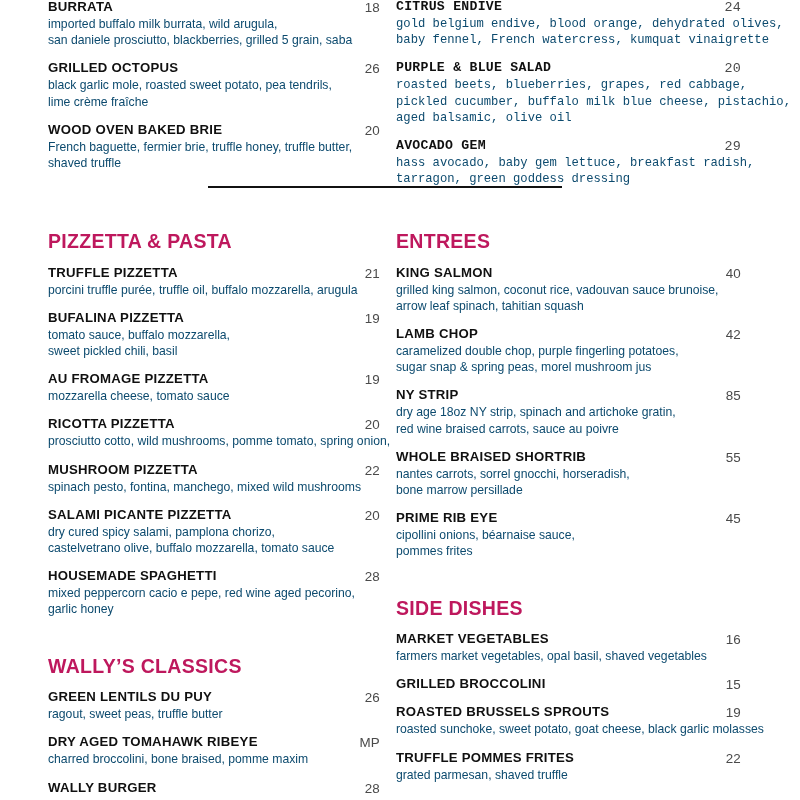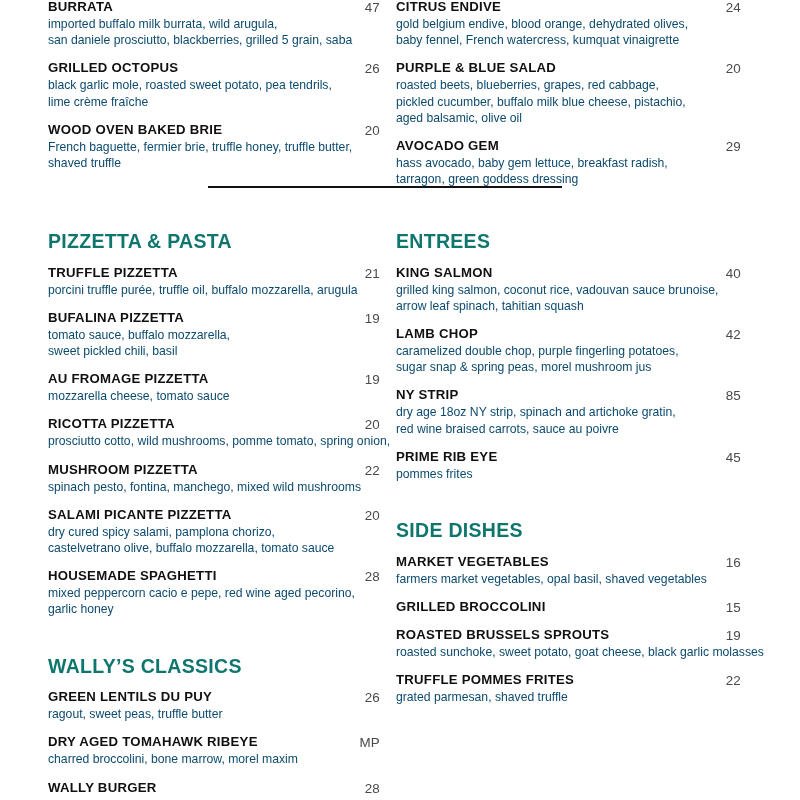--- a/index.html
+++ b/index.html
@@ -23,21 +23,21 @@
     overflow: hidden;
   }
   .col {
     width: 400px;
     box-sizing: border-box;
   }
   .col-left  { padding-left: 48px;  padding-right: 20px; }
 
   
   .section-head {
-    color: #0f766e;
+    color: #be185d;
     font-weight: bold;
     font-size: 19.5px;
     letter-spacing: 0.3px;
     line-height: 1;
     margin: 0 0 14px 0;
     white-space: nowrap;
   }
 
   
   .item {
@@ -114,21 +114,21 @@
 <body>
 
 <div class="page">
 
   <div class="abs-left">
     <div class="col col-left" style="padding-top:0px;">
       <div id="left-top-items">
           <div class="item">
             <div class="item-head">
               <div class="item-name">BURRATA</div>
-              <div class="item-price">47</div>
+              <div class="item-price">18</div>
             </div>
             <div class="item-desc">
               <div>imported buffalo milk burrata, wild arugula,</div>
               <div>san daniele prosciutto, blackberries, grilled 5 grain, saba</div>
             </div>
           </div>
           <div class="item">
             <div class="item-head">
               <div class="item-name">GRILLED OCTOPUS</div>
               <div class="item-price">26</div>
@@ -146,21 +146,21 @@
             <div class="item-desc">
               <div>French baguette, fermier brie, truffle honey, truffle butter,</div>
               <div>shaved truffle</div>
             </div>
           </div>
         </div>
     </div>
   </div>
 
   <div class="abs-right">
-    <div class="right-body" style="top:0px;">
+    <div class="right-body" style="top:0px;font-family:Liberation Mono, monospace;">
       <div id="right-top-items">
           <div class="item">
             <div class="item-head">
               <div class="item-name">CITRUS ENDIVE</div>
               <div class="item-price">24</div>
             </div>
             <div class="item-desc">
               <div>gold belgium endive, blood orange, dehydrated olives,</div>
               <div>baby fennel, French watercress, kumquat vinaigrette</div>
             </div>
@@ -277,21 +277,21 @@
               <div class="item-desc">
                 <div>ragout, sweet peas, truffle butter</div>
               </div>
             </div>
             <div class="item">
               <div class="item-head">
                 <div class="item-name">DRY AGED TOMAHAWK RIBEYE</div>
                 <div class="item-price">MP</div>
               </div>
               <div class="item-desc">
-                <div>charred broccolini, bone marrow, morel maxim</div>
+                <div>charred broccolini, bone braised, pomme maxim</div>
               </div>
             </div>
             <div class="item">
               <div class="item-head">
                 <div class="item-name">WALLY BURGER</div>
                 <div class="item-price">28</div>
               </div>
             </div>
           </div>
         </div>
@@ -327,24 +327,35 @@
               <div class="item-name">NY STRIP</div>
               <div class="item-price">85</div>
             </div>
             <div class="item-desc">
               <div>dry age 18oz NY strip, spinach and artichoke gratin,</div>
               <div>red wine braised carrots, sauce au poivre</div>
             </div>
           </div>
           <div class="item">
             <div class="item-head">
+              <div class="item-name">WHOLE BRAISED SHORTRIB</div>
+              <div class="item-price">55</div>
+            </div>
+            <div class="item-desc">
+              <div>nantes carrots, sorrel gnocchi, horseradish,</div>
+              <div>bone marrow persillade</div>
+            </div>
+          </div>
+          <div class="item">
+            <div class="item-head">
               <div class="item-name">PRIME RIB EYE</div>
               <div class="item-price">45</div>
             </div>
             <div class="item-desc">
+              <div>cipollini onions, béarnaise sauce,</div>
               <div>pommes frites</div>
             </div>
           </div>
         </div>
         <div class="section-gap"></div>
         <div class="section-head">SIDE DISHES</div>
         <div>
           <div class="item">
             <div class="item-head">
               <div class="item-name">MARKET VEGETABLES</div>

